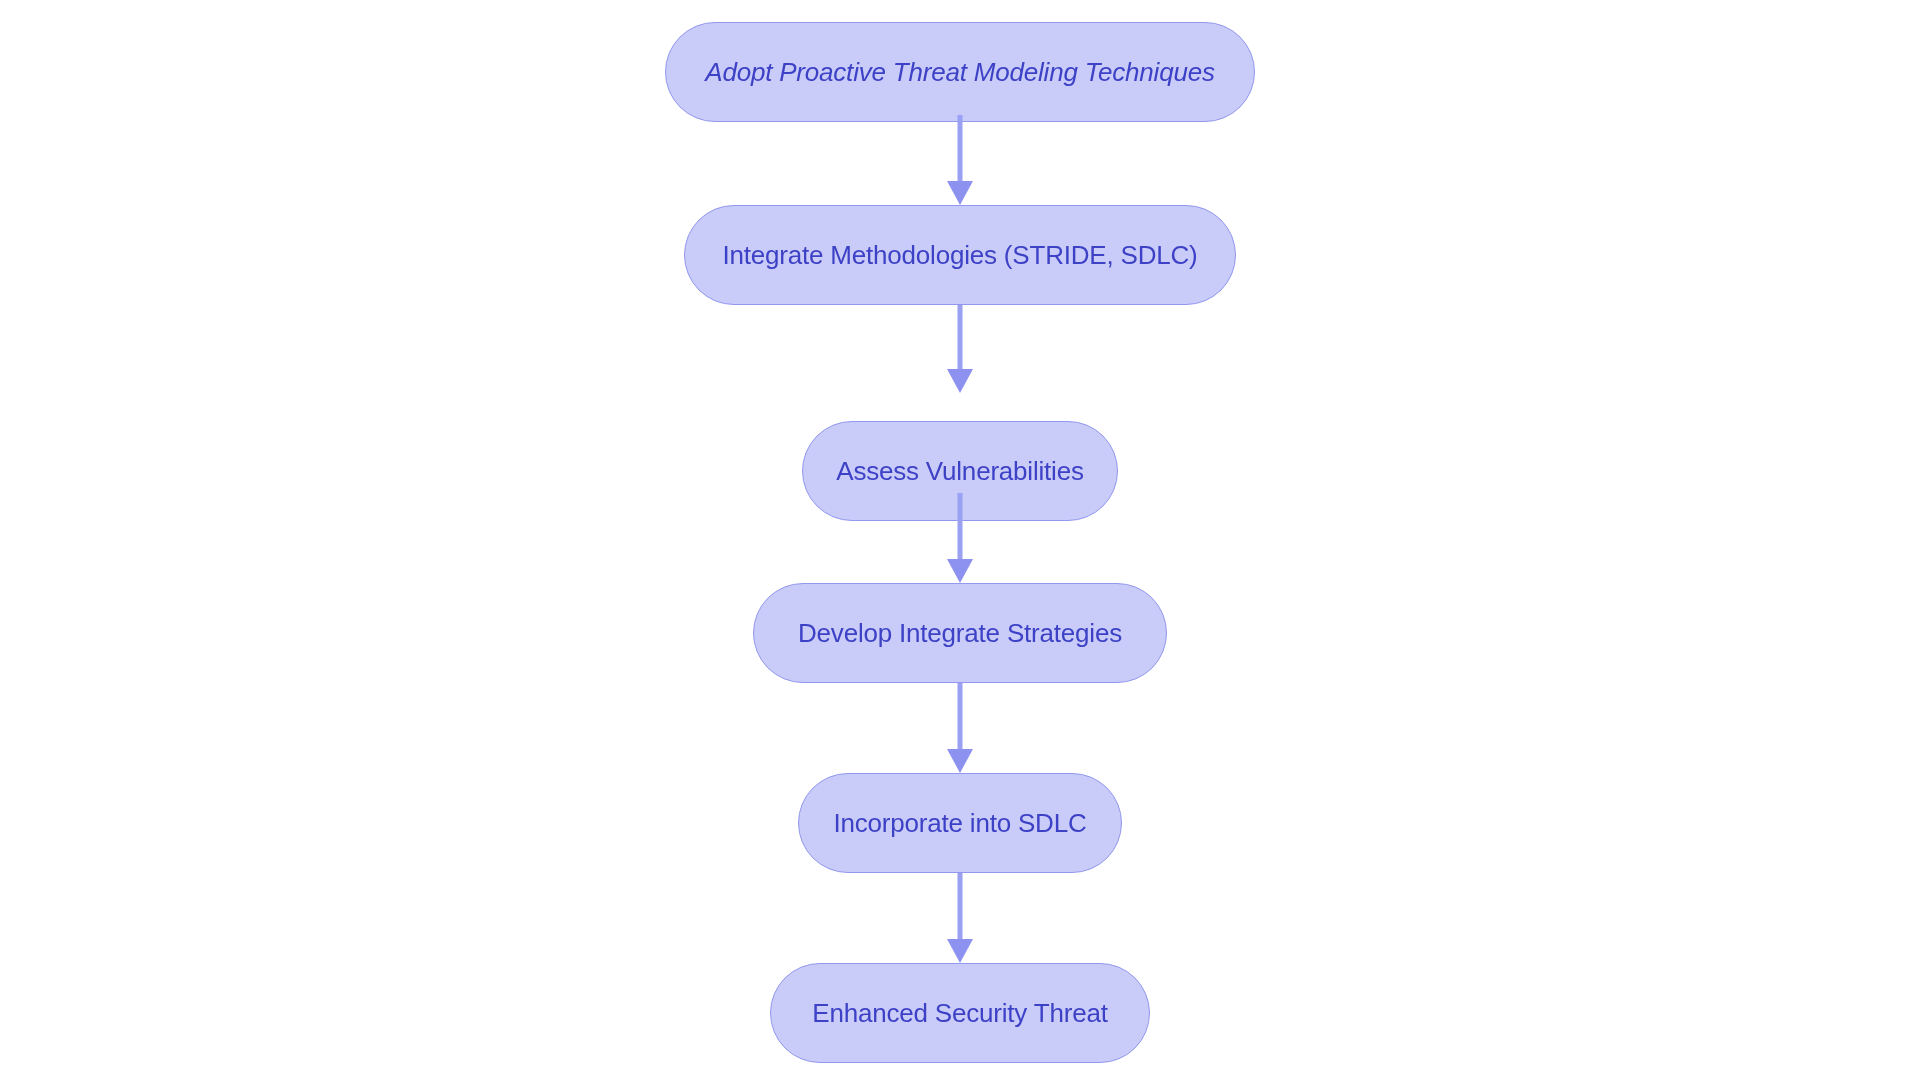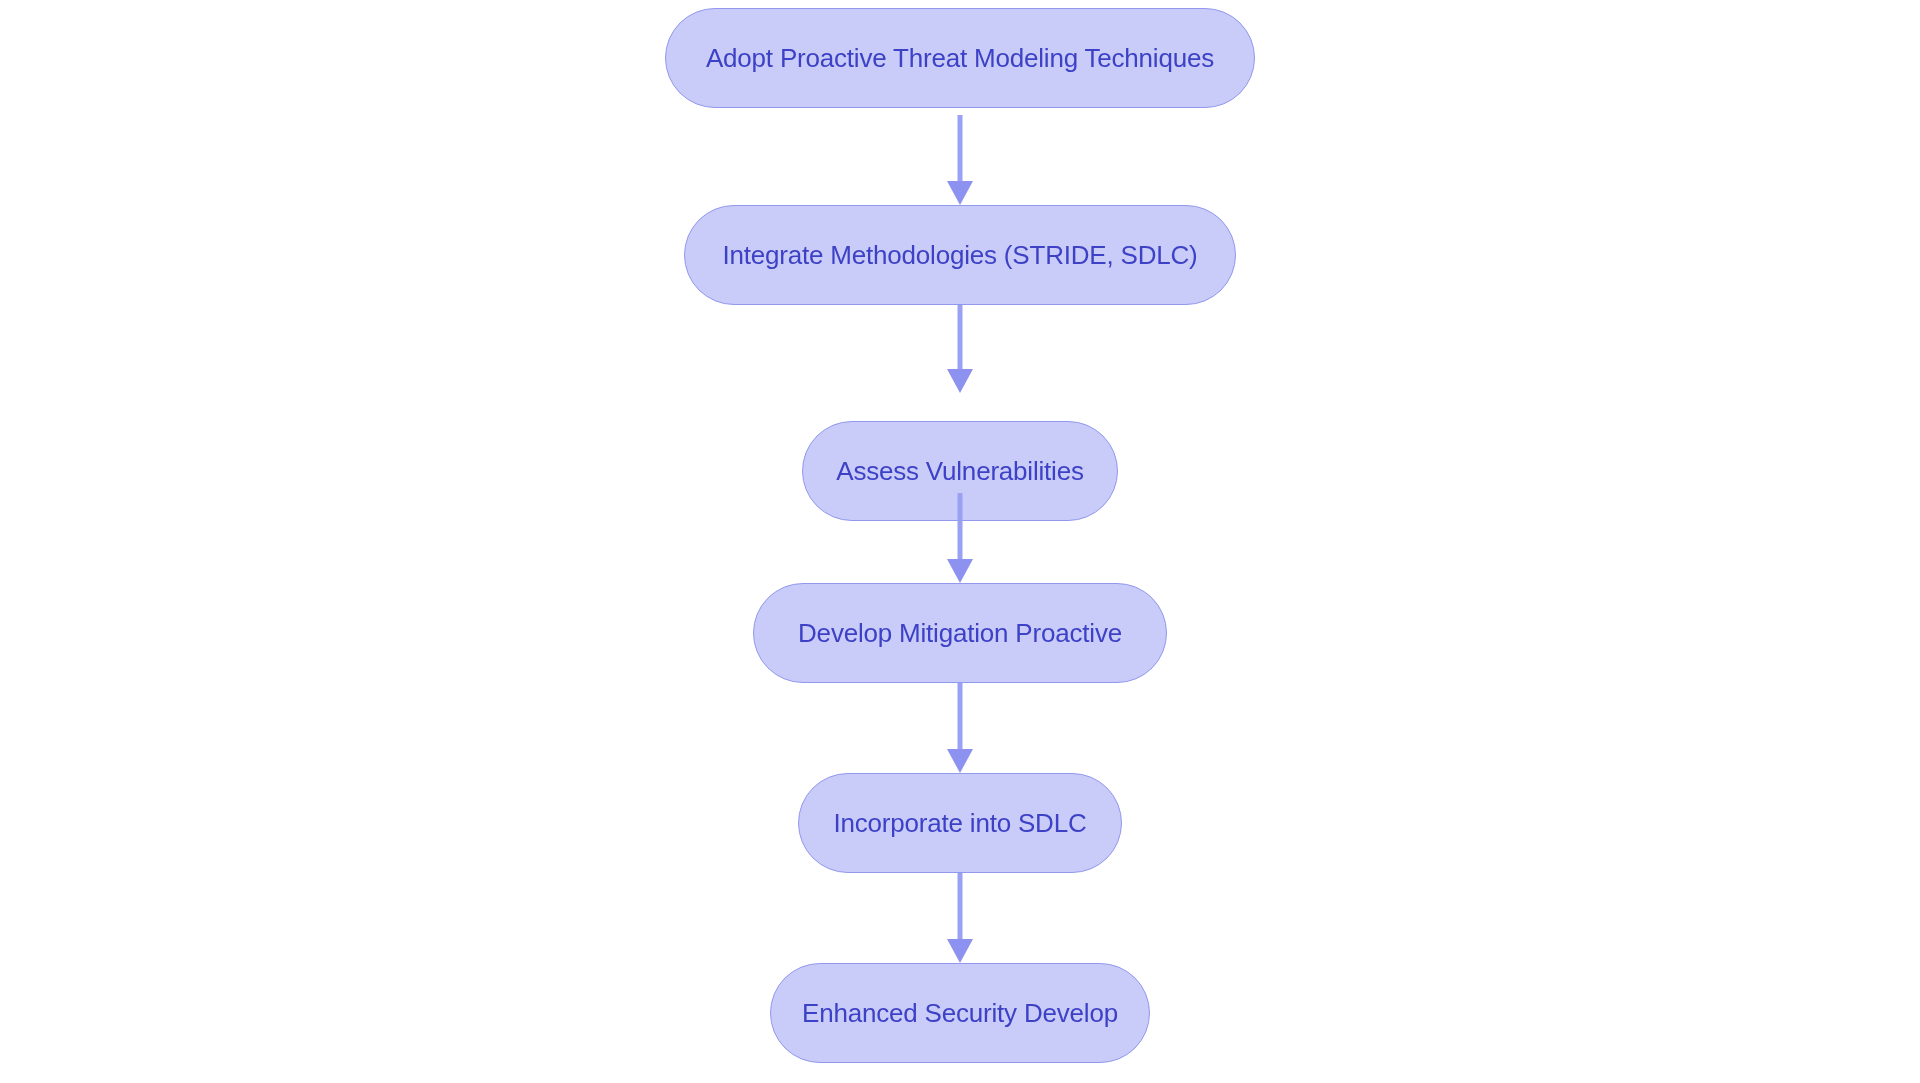--- a/index.html
+++ b/index.html
@@ -26,21 +26,21 @@
     box-sizing: border-box;
     display: flex;
     align-items: center;
     justify-content: center;
     text-align: center;
     font-size: 26px;
     letter-spacing: -0.2px;
     color: #3d41c6;
     white-space: nowrap;
   }
-  .node-1 { top: 8px;  width: 590px; }
+  .node-1 { top: 22px;  width: 590px; font-style: italic; }
   .node-2 { top: 205px; width: 552px; }
   .node-3 { top: 393px; width: 316px; margin-top: 28px; }
   .node-4 { top: 583px; width: 414px; }
   .node-5 { top: 773px; width: 324px; }
   .node-6 { top: 963px; width: 380px; }
 
   .arrow {
     position: absolute;
     left: 50%;
     transform: translateX(-50%);
@@ -99,34 +99,34 @@
   <div class="node node-3">
     <span>Assess Vulnerabilities</span>
   </div>
 
   <div class="arrow arrow-3">
     <div class="shaft"></div>
     <div class="head"></div>
   </div>
 
   <div class="node node-4">
-    <span>Develop Mitigation Proactive</span>
+    <span>Develop Integrate Strategies</span>
   </div>
 
   <div class="arrow arrow-4">
     <div class="shaft"></div>
     <div class="head"></div>
   </div>
 
   <div class="node node-5">
     <span>Incorporate into SDLC</span>
   </div>
 
   <div class="arrow arrow-5">
     <div class="shaft"></div>
     <div class="head"></div>
   </div>
 
   <div class="node node-6">
-    <span>Enhanced Security Develop</span>
+    <span>Enhanced Security Threat</span>
   </div>
 
 </div>
 
 </body></html>

